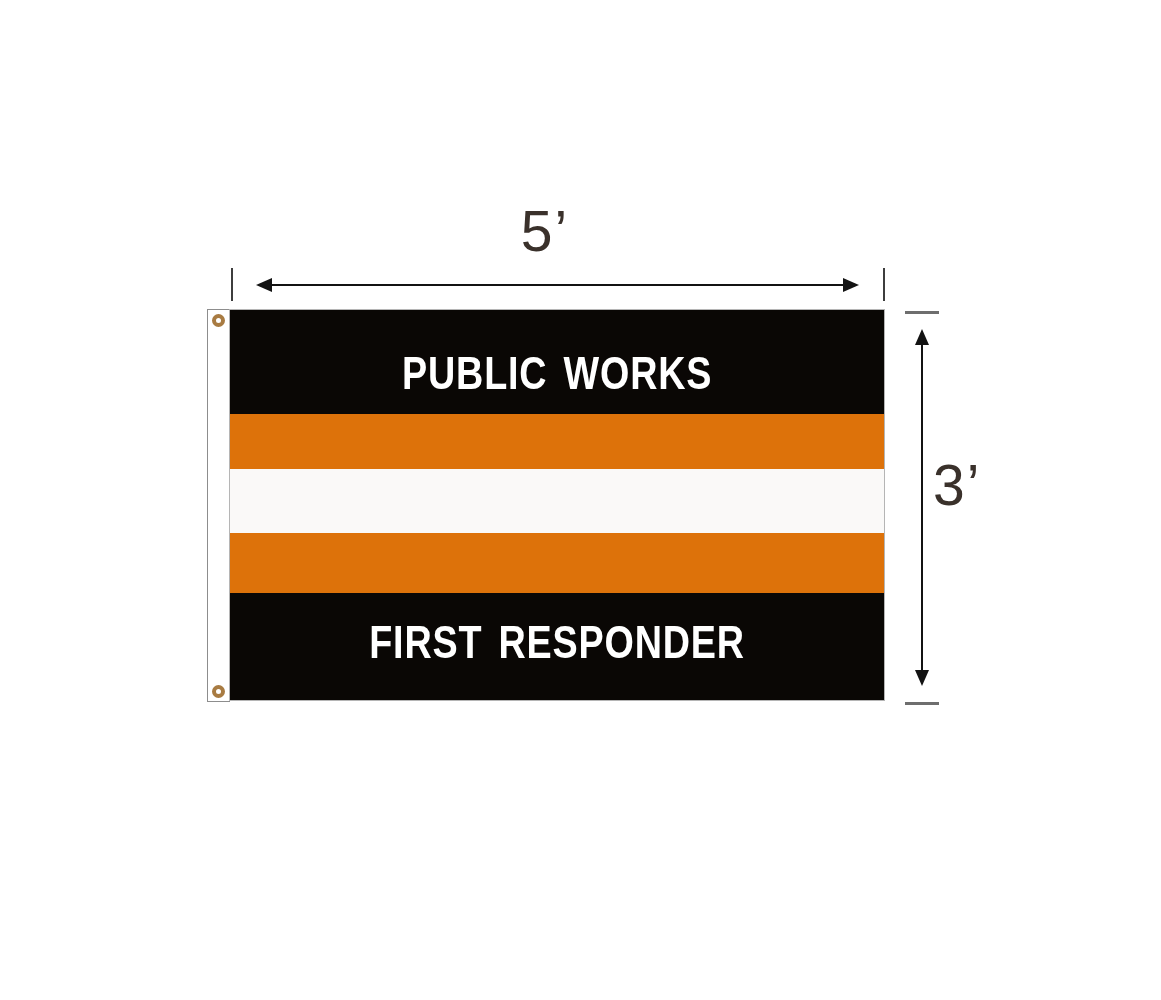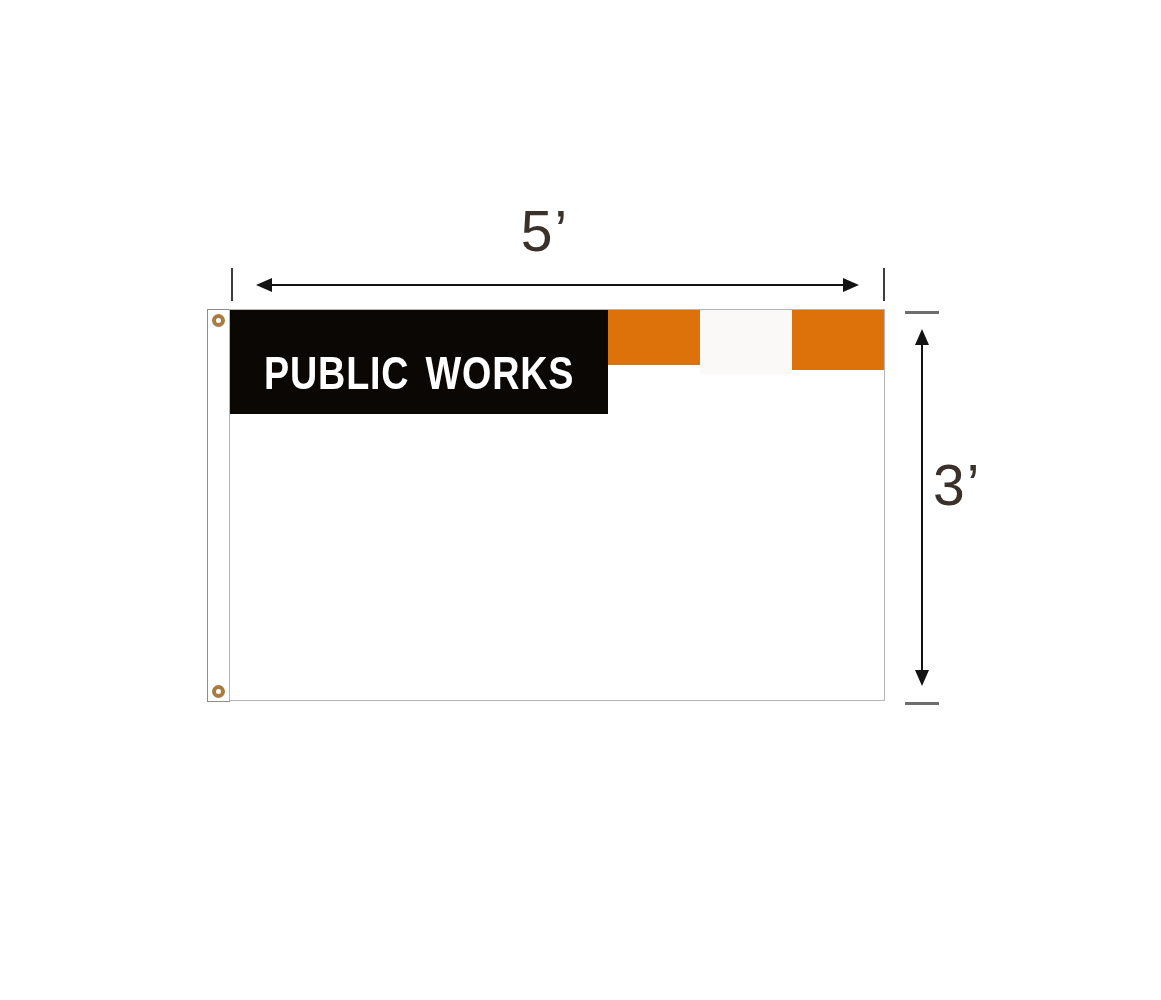--- a/index.html
+++ b/index.html
@@ -105,20 +105,21 @@
   }
   .grommet.top    { top: 4px; }
   .grommet.bottom { top: 375px; }
 
   
   .flag {
     position: absolute;
     left: 230px; top: 310px;
     width: 654px; height: 390px;
     display: flex;
+    flex-direction: column;
     outline: 1px solid #b5b5b5;
   }
   .stripe { width: 100%; }
   .stripe.black  { background: #0a0705; display: flex; justify-content: center; }
   .stripe.orange { background: #dd720a; }
   .stripe.white  { background: #faf9f8; }
   .stripe.s1 { height: 104px; }
   .stripe.s2 { height: 55px; }
   .stripe.s3 { height: 64px; }
   .stripe.s4 { height: 60px; }
@@ -161,15 +162,18 @@
     <div class="grommet bottom"></div>
   </div>
 
   <div class="flag">
     <div class="stripe black s1">
       <div class="flag-text">PUBLIC WORKS</div>
     </div>
     <div class="stripe orange s2"></div>
     <div class="stripe white s3"></div>
     <div class="stripe orange s4"></div>
+    <div class="stripe black s5">
+      <div class="flag-text">FIRST RESPONDER</div>
+    </div>
   </div>
 
 </div>
 
 </body></html>

